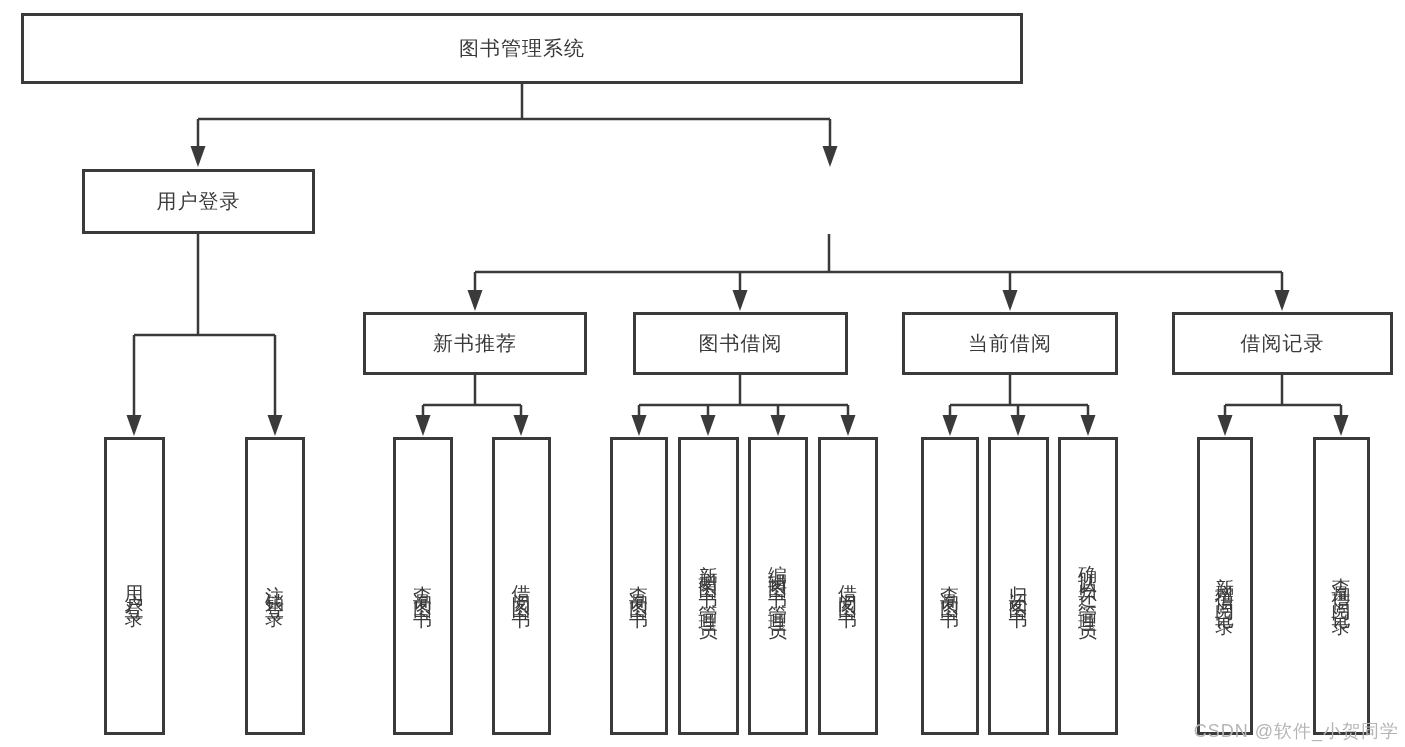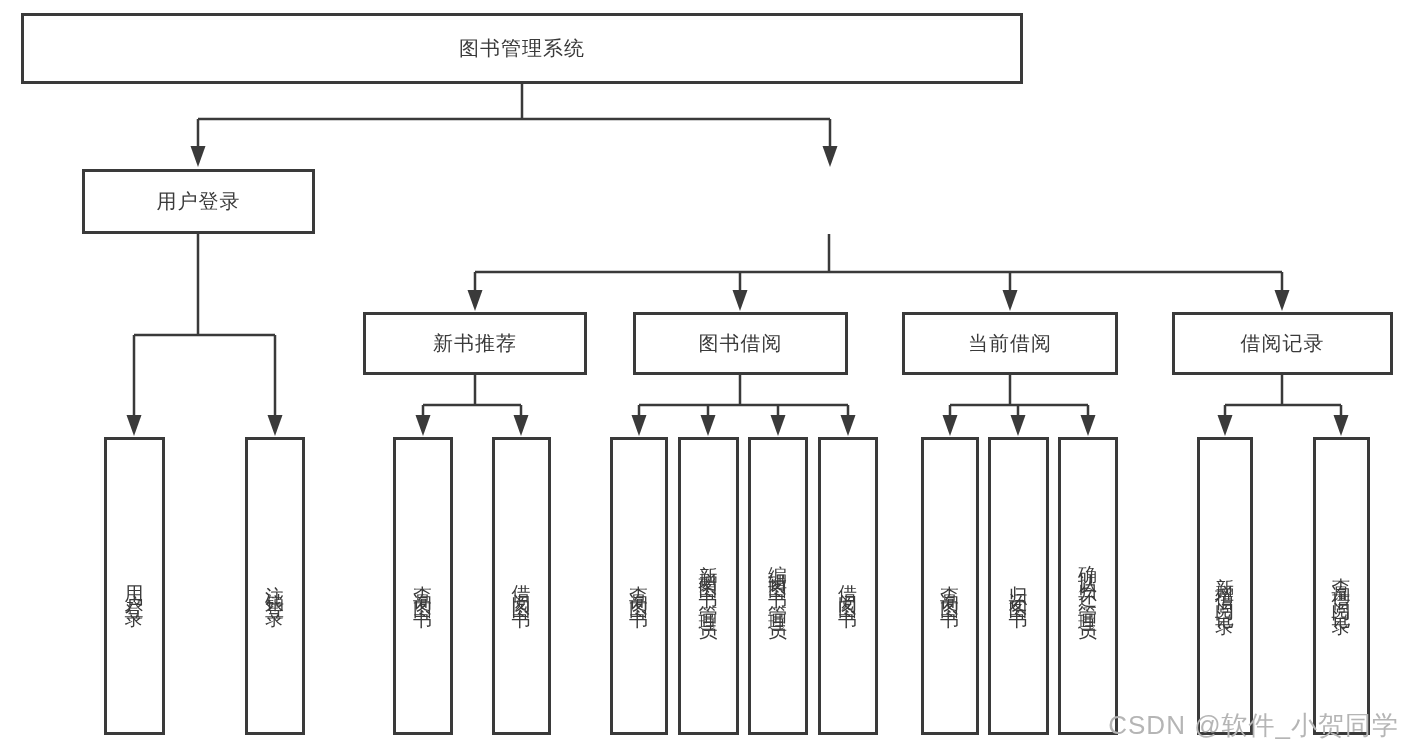--- a/index.html
+++ b/index.html
@@ -52,21 +52,21 @@
     text-orientation:mixed;
     font-size:19px;
     letter-spacing:8px;
     line-height:1;
   }
   .watermark{
     position:absolute;
     z-index:3;
     right:6px;
     bottom:4px;
-    font-size:26px;
+    font-size:18px;
     letter-spacing:1px;
     white-space:nowrap;
   }
 </style>
 </head>
 <body>
 
 <div class="canvas">
 
   <svg class="connectors" width="1405" height="747" viewBox="0 0 1405 747">

